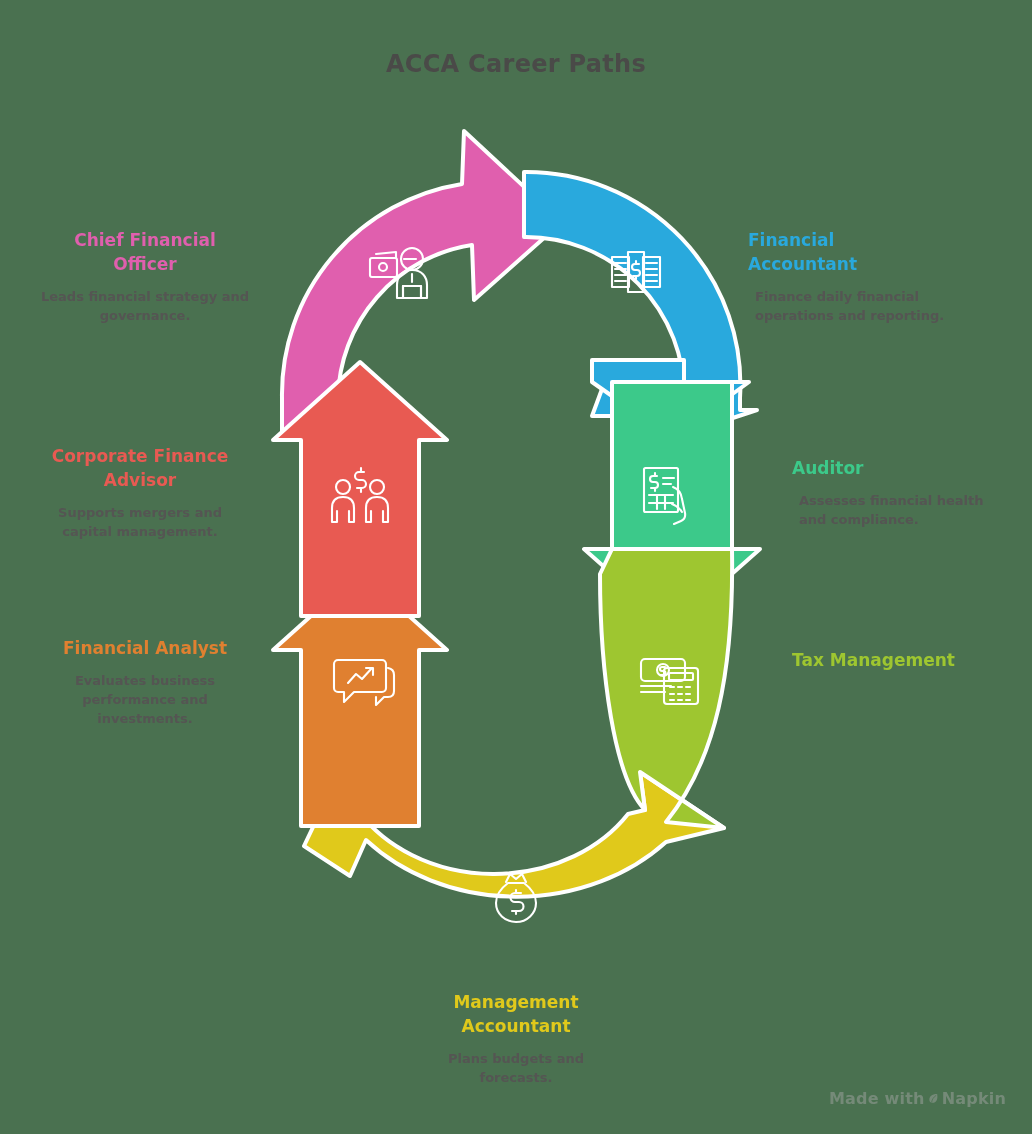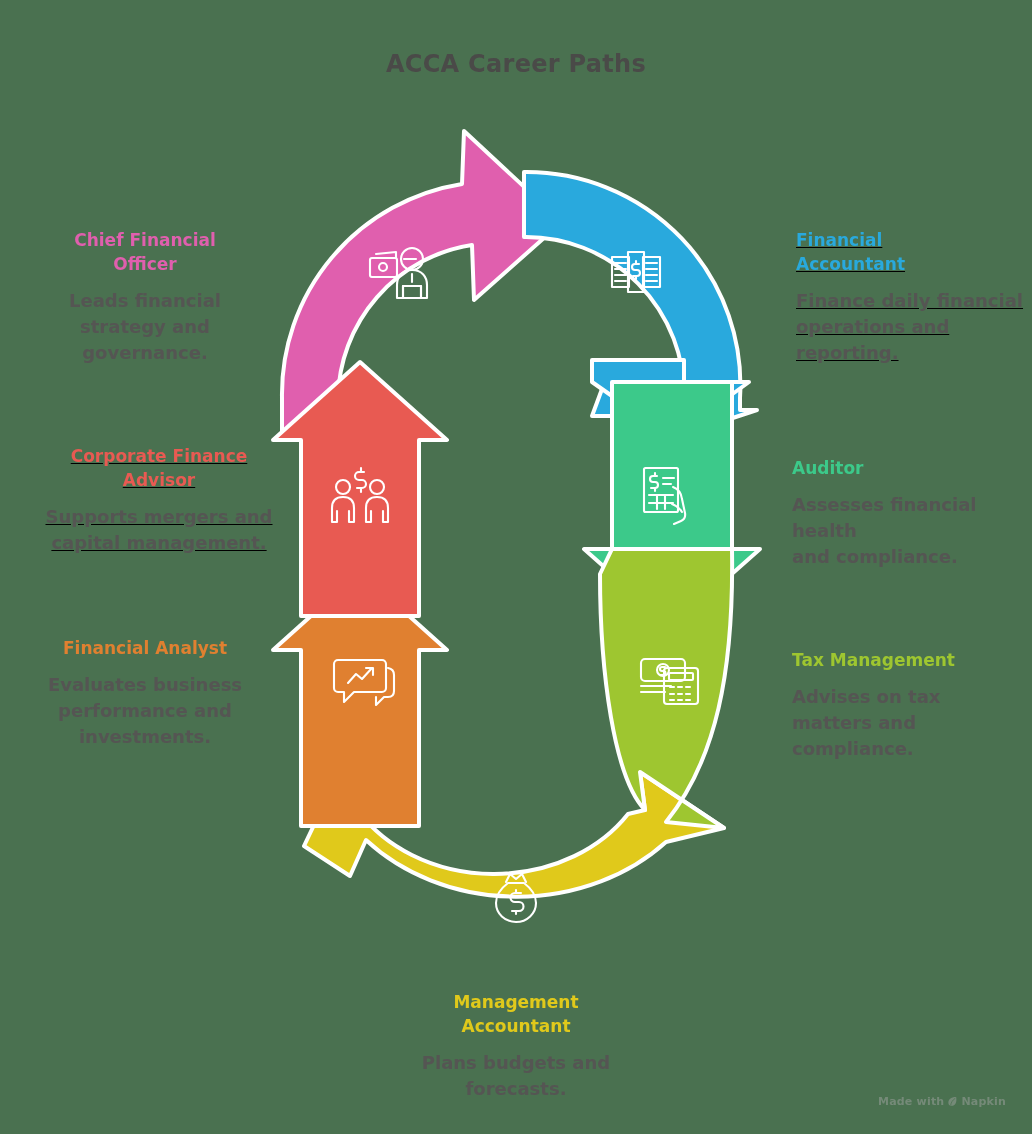--- a/index.html
+++ b/index.html
@@ -39,41 +39,41 @@
   .label-block.left  { text-align: center; }
   .label-block.center { text-align: center; }
   .lbl-title {
     font-size: 17px;
     font-weight: bold;
     line-height: 1.42;
     margin: 0 0 12px 0;
     white-space: pre-line;
   }
   .lbl-desc {
-    font-size: 18px;
+    font-size: 13px;
     font-weight: bold;
     line-height: 1.45;
     color: #555553;
-    margin: 0;
+    margin: 7px;
     white-space: pre-line;
   }
   
   #lbl-cfo      { left: 30px;  top: 228px; }
-  #lbl-cfa      { left: 44px;  top: 444px; text-decoration: underline; }
+  #lbl-cfa      { left: 25px;  top: 444px; }
   #lbl-fan      { left: 30px;  top: 636px; }
-  #lbl-facct    { left: 796px; top: 228px; text-decoration: underline; }
+  #lbl-facct    { left: 748px; top: 228px; }
   #lbl-aud      { left: 792px; top: 456px; }
   #lbl-tax      { left: 792px; top: 648px; }
   #lbl-macct    { left: 401px; top: 990px; width: 230px; }
 
   #watermark {
     position: absolute;
     right: 26px;
     bottom: 26px;
-    font-size: 11px;
+    font-size: 16px;
     font-weight: bold;
     color: #7d8f80;
     letter-spacing: 0.2px;
     display: flex;
     align-items: center;
     gap: 3px;
     opacity: 0.85;
   }
   #watermark svg { display: block; }
 </style>
@@ -282,22 +282,20 @@
   </div>
 
   <div class="label-block right" id="lbl-aud">
     <div class="lbl-title" style="color:#3cc98a">Auditor</div>
     <div class="lbl-desc">Assesses financial health
 and compliance.</div>
   </div>
 
   <div class="label-block right" id="lbl-tax">
     <div class="lbl-title" style="color:#9ec630">Tax Management</div>
-    <div class="lbl-desc">Advises on tax matters and
-compliance.</div>
   </div>
 
   <div class="label-block center" id="lbl-macct">
     <div class="lbl-title" style="color:#e0c91b">Management
 Accountant</div>
     <div class="lbl-desc">Plans budgets and
 forecasts.</div>
   </div>
 
   <div id="watermark">

